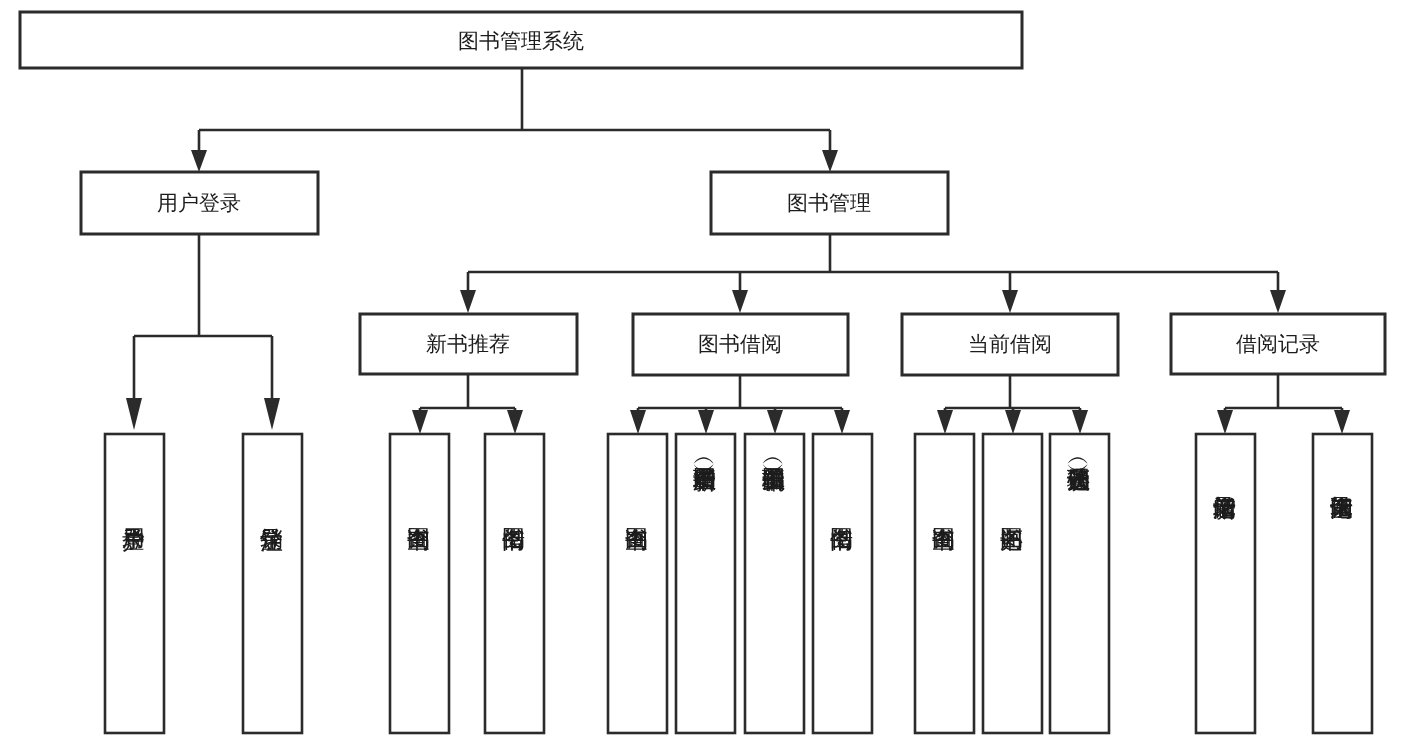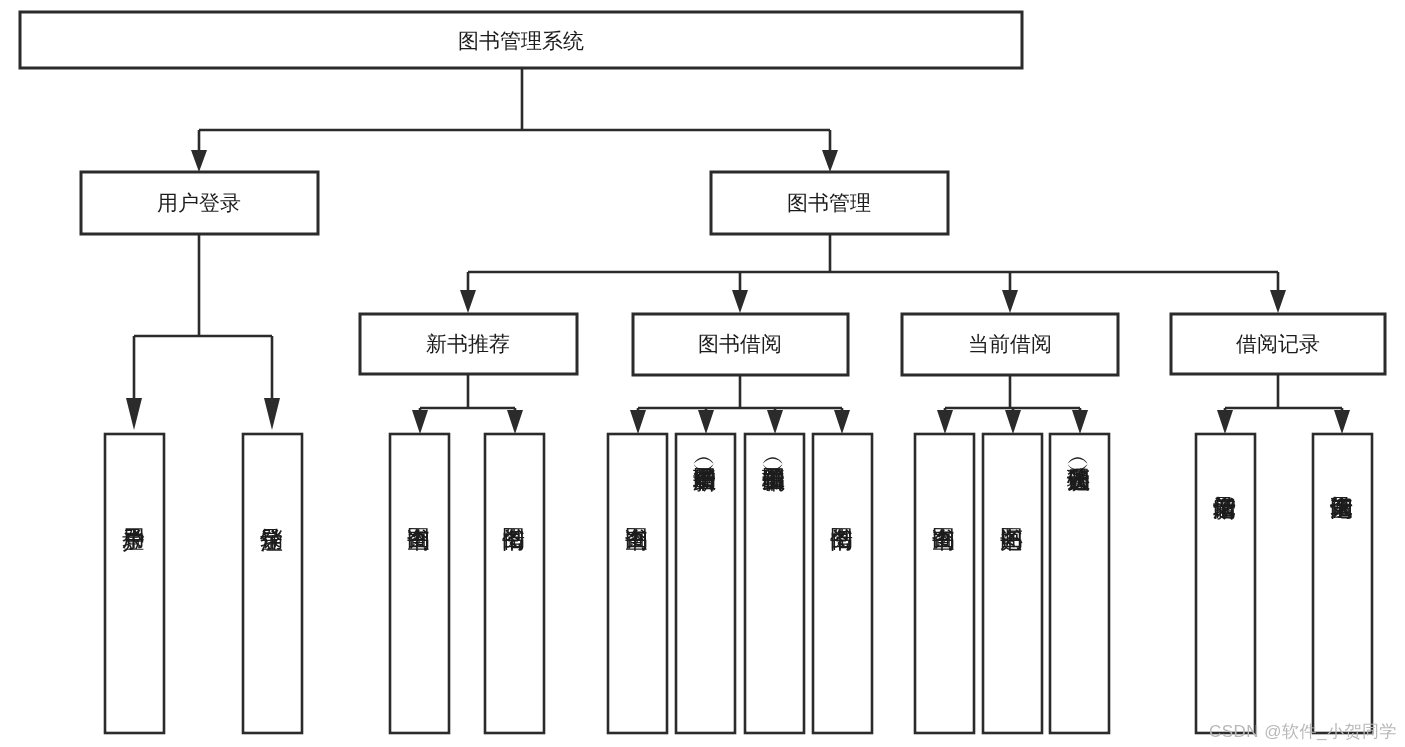--- a/index.html
+++ b/index.html
@@ -227,14 +227,13 @@
       <rect class="node-box-thin" x="1196" y="434" width="59" height="299"></rect>
       <text class="leaf-label" x="1225" y="478" writing-mode="tb" glyph-orientation-vertical="0">新增借阅记录</text>
     </g>
     <g>
       <rect class="node-box-thin" x="1313" y="434" width="59" height="299"></rect>
       <text class="leaf-label" x="1342" y="478" writing-mode="tb" glyph-orientation-vertical="0">查询借阅记录</text>
     </g>
 
   </svg>
 
-  <div class="watermark">CSDN @软件_小贺同学</div>
 </div>
 
 </body></html>

